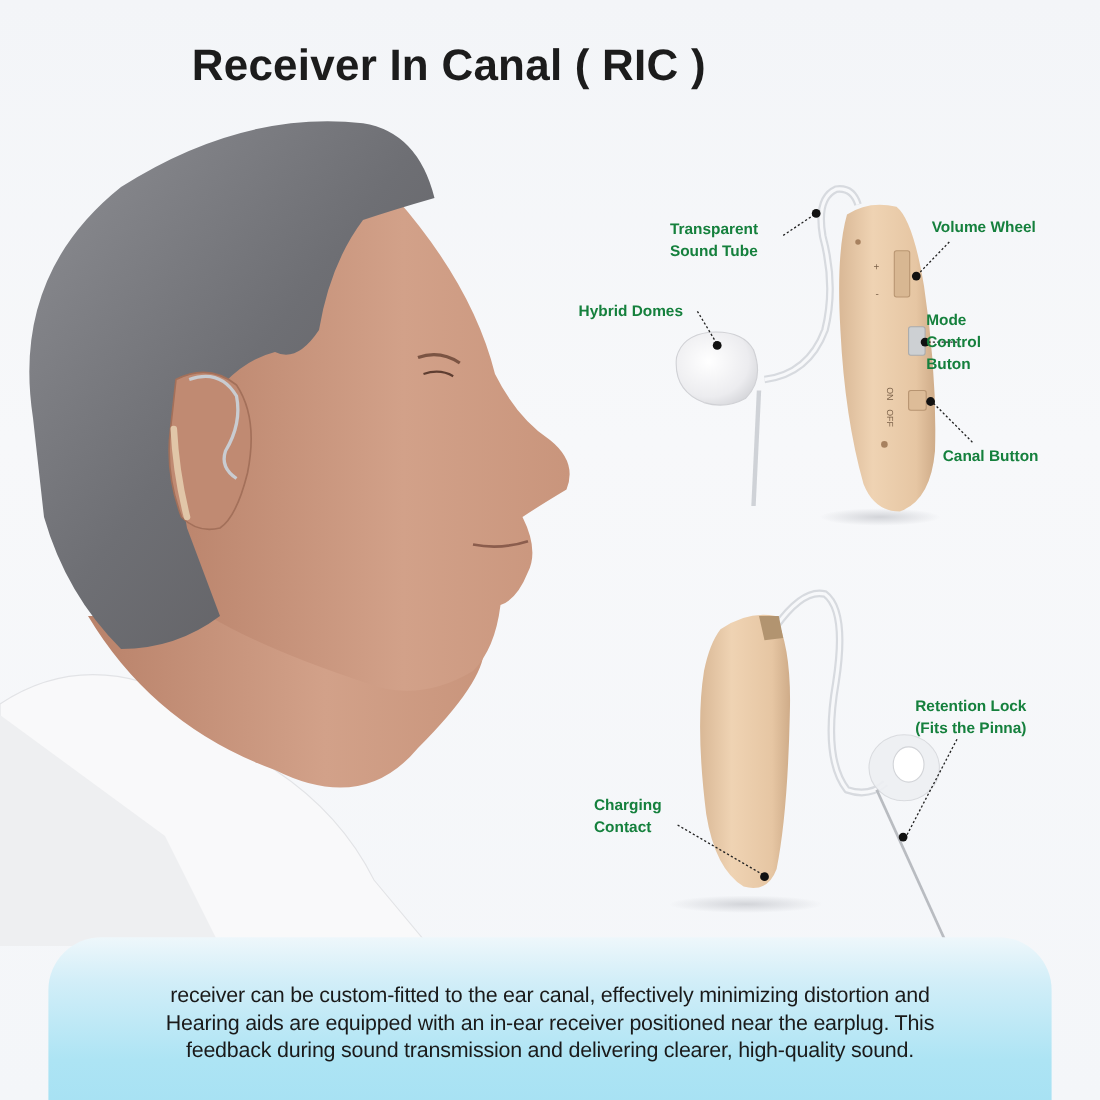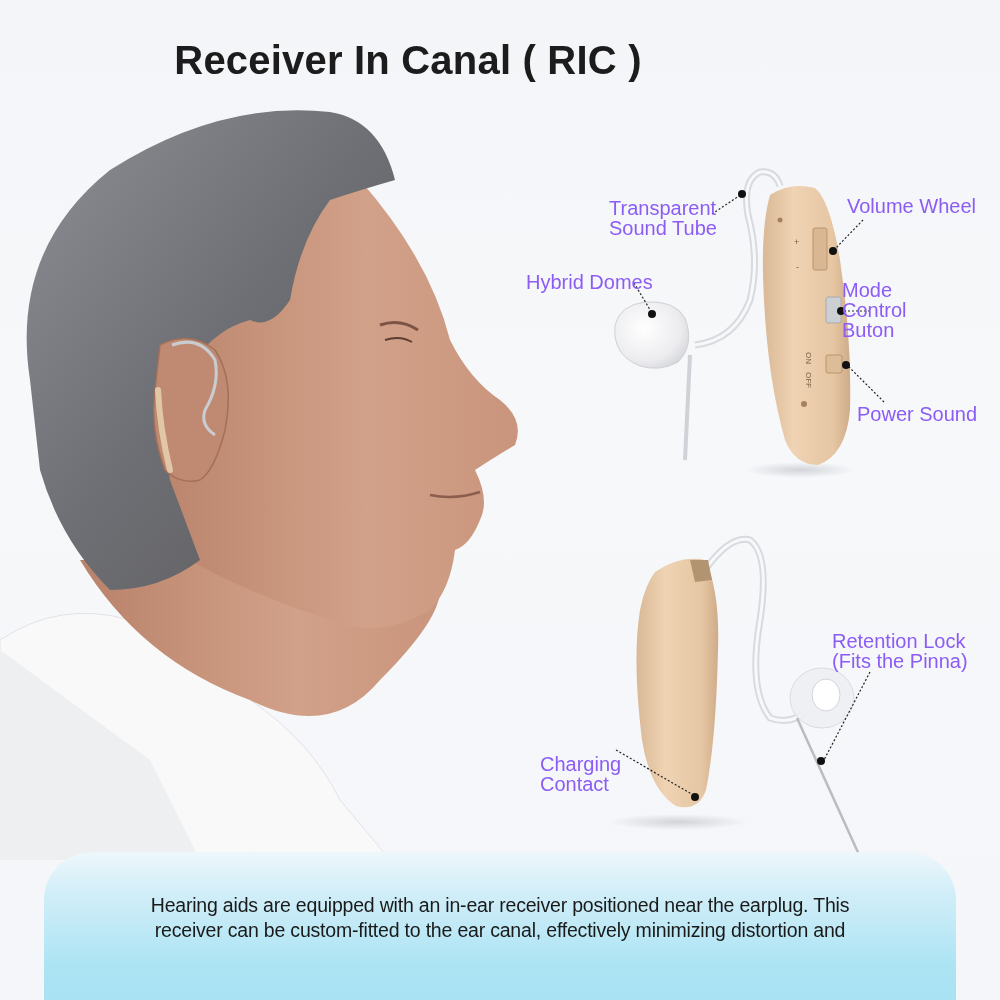--- a/index.html
+++ b/index.html
@@ -9,21 +9,21 @@
     font-family: "Liberation Sans", sans-serif;
   }
   .title {
     position:absolute; top:38px; left:0; width:816px; text-align:center;
     font-size:40px; font-weight:bold; color:#1c1c1c; letter-spacing:0.2px;
   }
   
   .person { position:absolute; left:0; top:100px; width:560px; height:760px; }
   
   .lbl {
-    position:absolute; font-size:20px; color:#8b5cf6; line-height:20px;
+    position:absolute; font-size:14px; color:#15803d; line-height:20px;font-weight:bold;
   }
   svg.leaders { position:absolute; left:0; top:0; width:1000px; height:1000px; pointer-events:none; }
   .devices { position:absolute; left:0; top:0; width:1000px; height:1000px; }
   .panel {
     position:absolute; left:44px; top:852px; width:912px; height:160px;
     border-radius:48px 48px 0 0;
     background: linear-gradient(180deg, #eef7fb 0%, #d2eef8 25%, #ade4f4 70%, #a6e1f3 100%);
   }
   .panel-text {
     position:absolute; left:64px; top:893px; width:872px; text-align:center;
@@ -146,27 +146,28 @@
   <div>Transparent</div>
   <div>Sound Tube</div>
 </div>
 <div class="lbl" style="left:847px; top:196px;text-align:center;">Volume Wheel</div>
 <div class="lbl" style="left:526px; top:272px;">Hybrid Domes</div>
 <div class="lbl" style="left:842px; top:280px;">
   <div>Mode</div>
   <div>Control</div>
   <div>Buton</div>
 </div>
-<div class="lbl" style="left:857px; top:404px;">Power Sound</div>
+<div class="lbl" style="left:857px; top:404px;">Canal Button</div>
 <div class="lbl" style="left:832px; top:631px;">
   <div>Retention Lock</div>
   <div>(Fits the Pinna)</div>
 </div>
-<div class="lbl" style="left:540px; top:721px;margin-top:33px;">
+<div class="lbl" style="left:540px; top:721px;">
   <div>Charging</div>
   <div>Contact</div>
 </div>
 
 <div class="panel"></div>
 <div class="panel-text">
+  <div>receiver can be custom-fitted to the ear canal, effectively minimizing distortion and</div>
   <div>Hearing aids are equipped with an in-ear receiver positioned near the earplug. This</div>
-  <div>receiver can be custom-fitted to the ear canal, effectively minimizing distortion and</div>
+  <div>feedback during sound transmission and delivering clearer, high-quality sound.</div>
 </div>
 
 </body></html>

